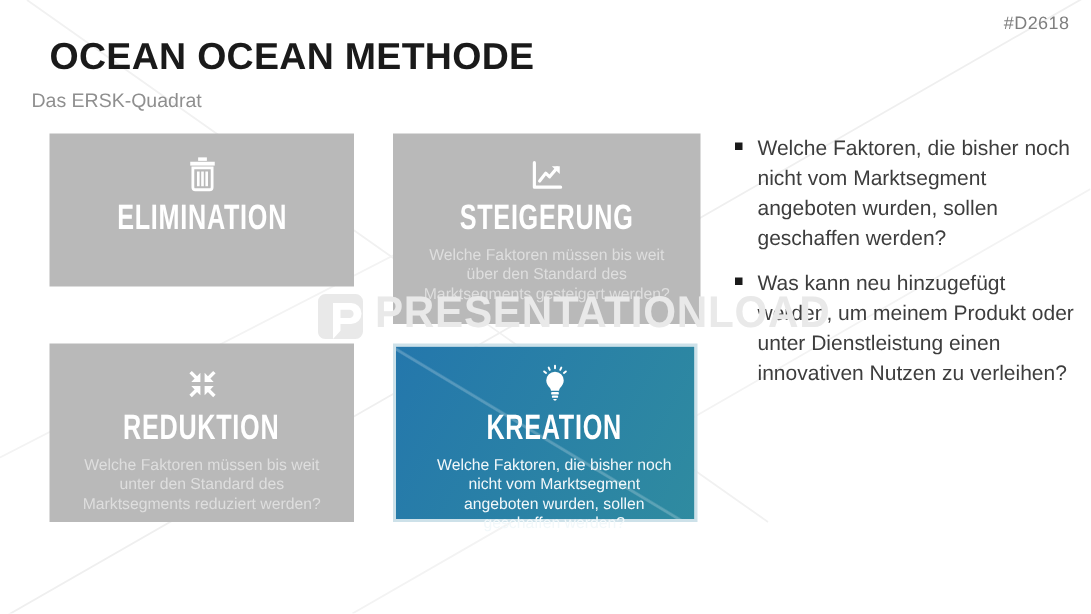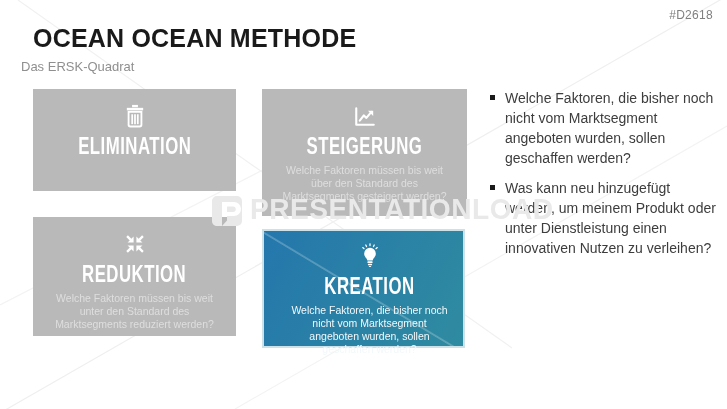--- a/index.html
+++ b/index.html
@@ -41,21 +41,21 @@
   .quad.gray { background: #b9b9b9; }
   .quad.blue {
     background:
       linear-gradient(31deg, rgba(255,255,255,0) 47.6%, rgba(255,255,255,0.22) 48%, rgba(255,255,255,0.22) 48.5%, rgba(255,255,255,0) 49%),
       linear-gradient(118deg, #2477ac 0%, #2f8ba0 100%);
     border: 2px solid #cde1e9;
     padding: 11px 14px 0 26px;
   }
   .q1 { left: 33px;  top: 89px;  width: 203px; height: 102px; }
   .q2 { left: 262px; top: 89px;  width: 205px; height: 127px; }
-  .q3 { left: 33px;  top: 217px; width: 203px; height: 119px; }
+  .q3 { left: 33px;  top: 229px; width: 203px; height: 119px; }
   .q4 { left: 262px; top: 229px; width: 203px; height: 119px; }
 
   .qicon { display: block; height: 30px; margin: 0 auto 2px auto; }
   .qicon svg { display: block; margin: 0 auto; }
 
   .qtitle {
     margin: 0 0 6px 0; line-height: 24px;
     color: #ffffff; font-size: 21px; white-space: nowrap;
   }
   .cond {

